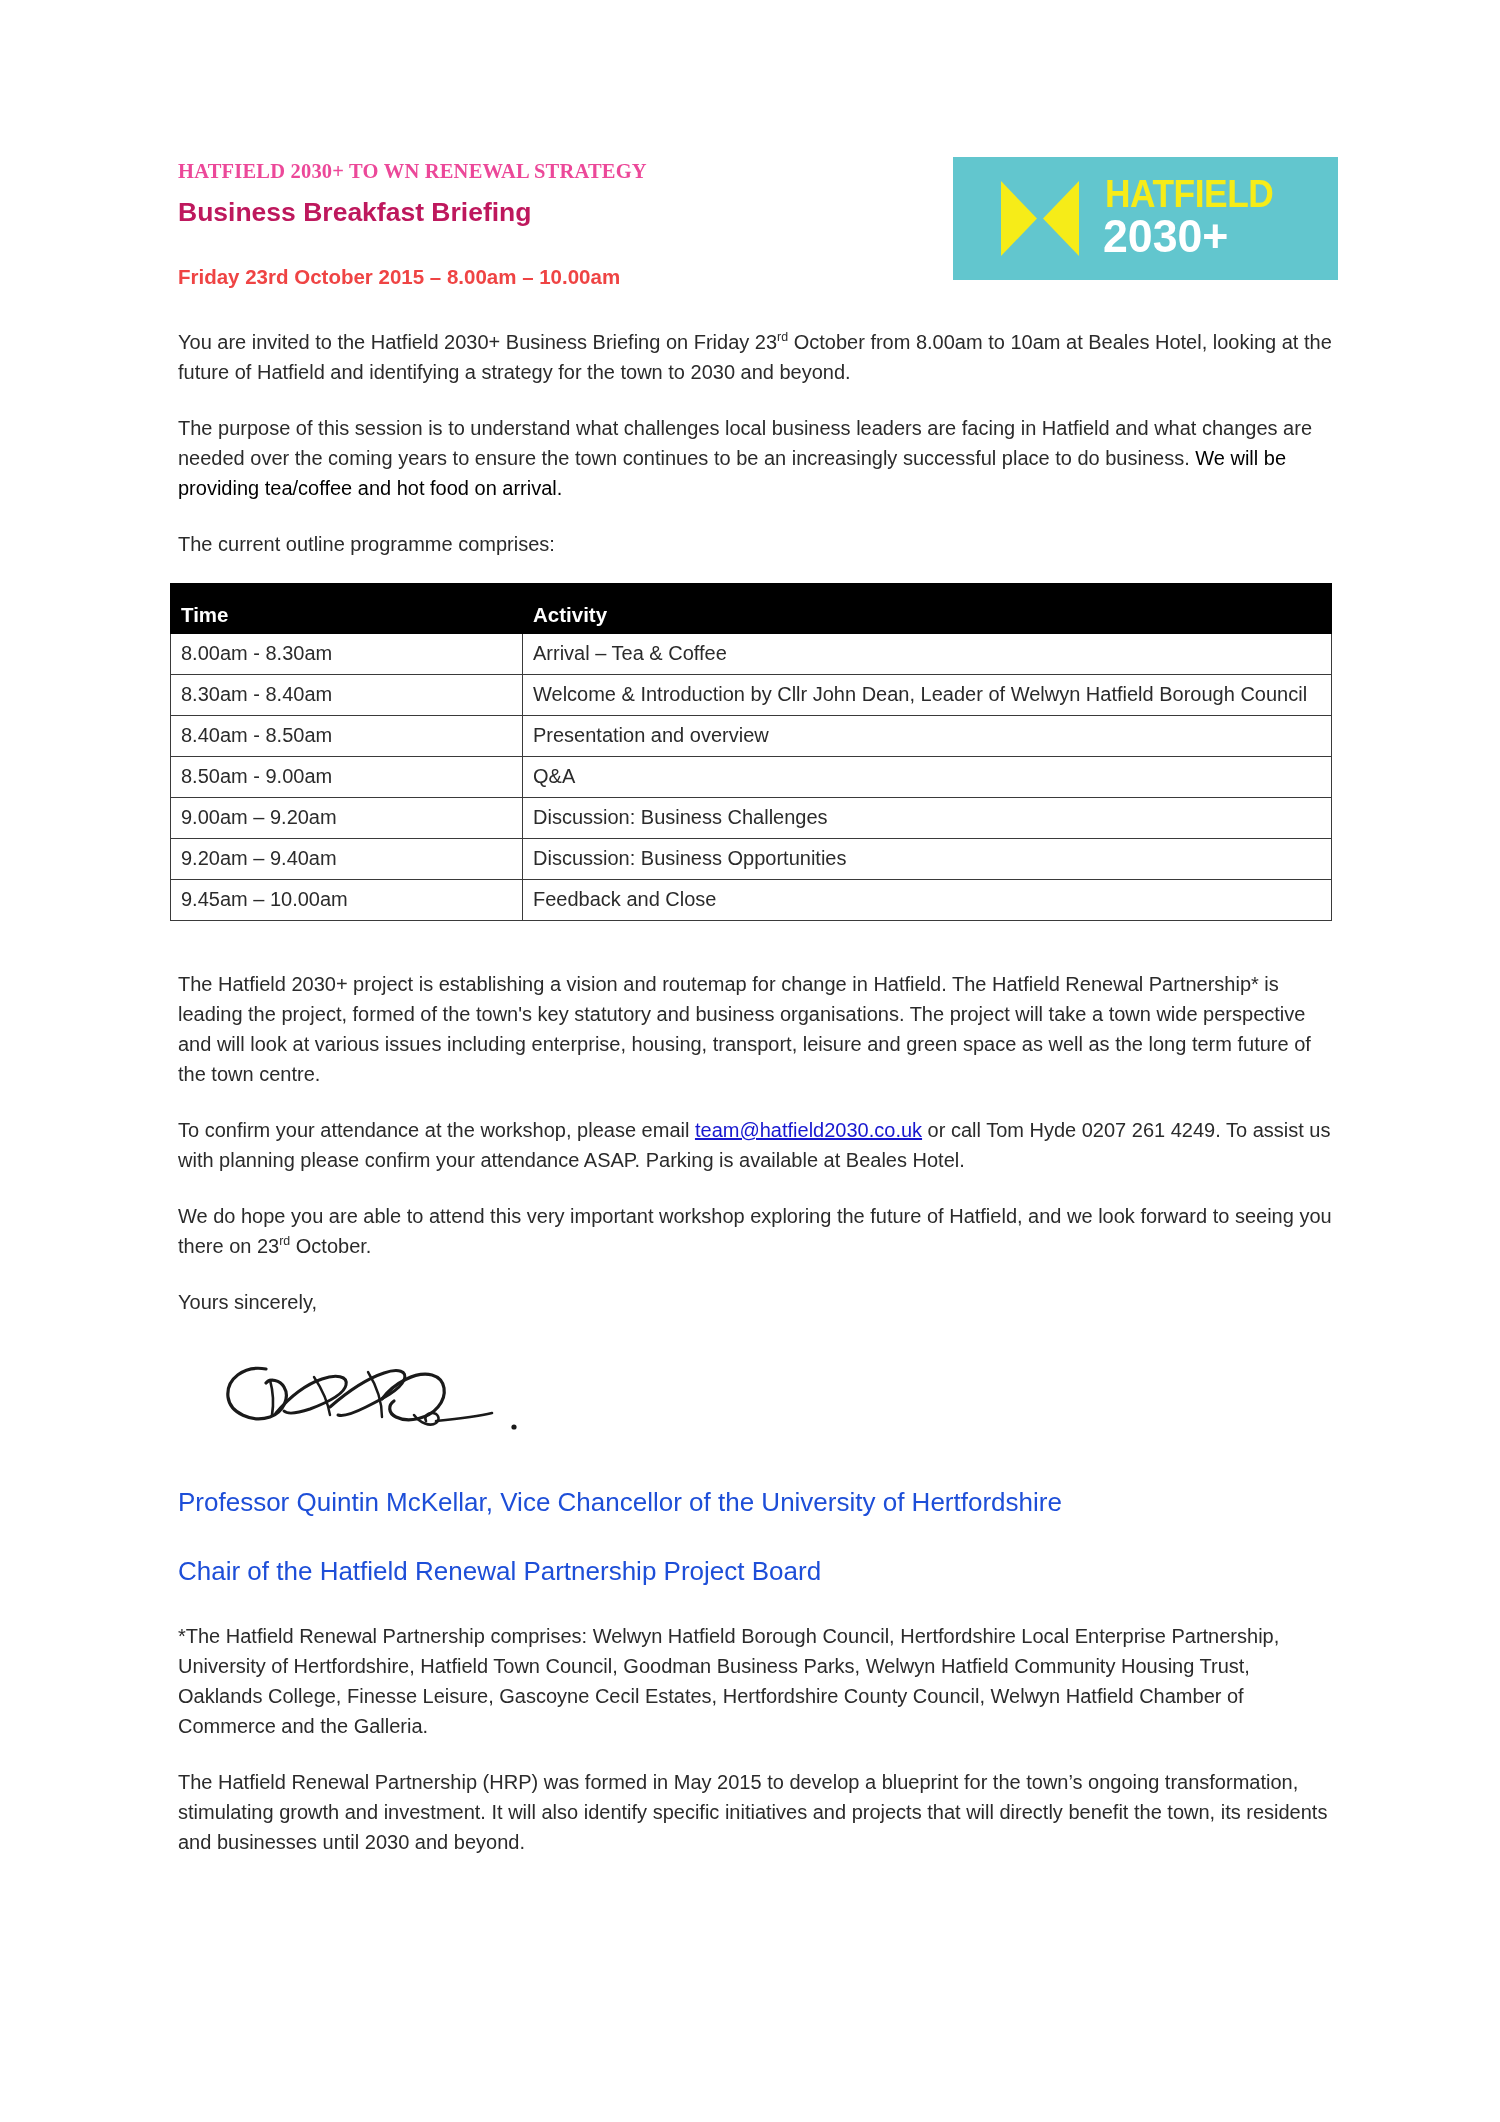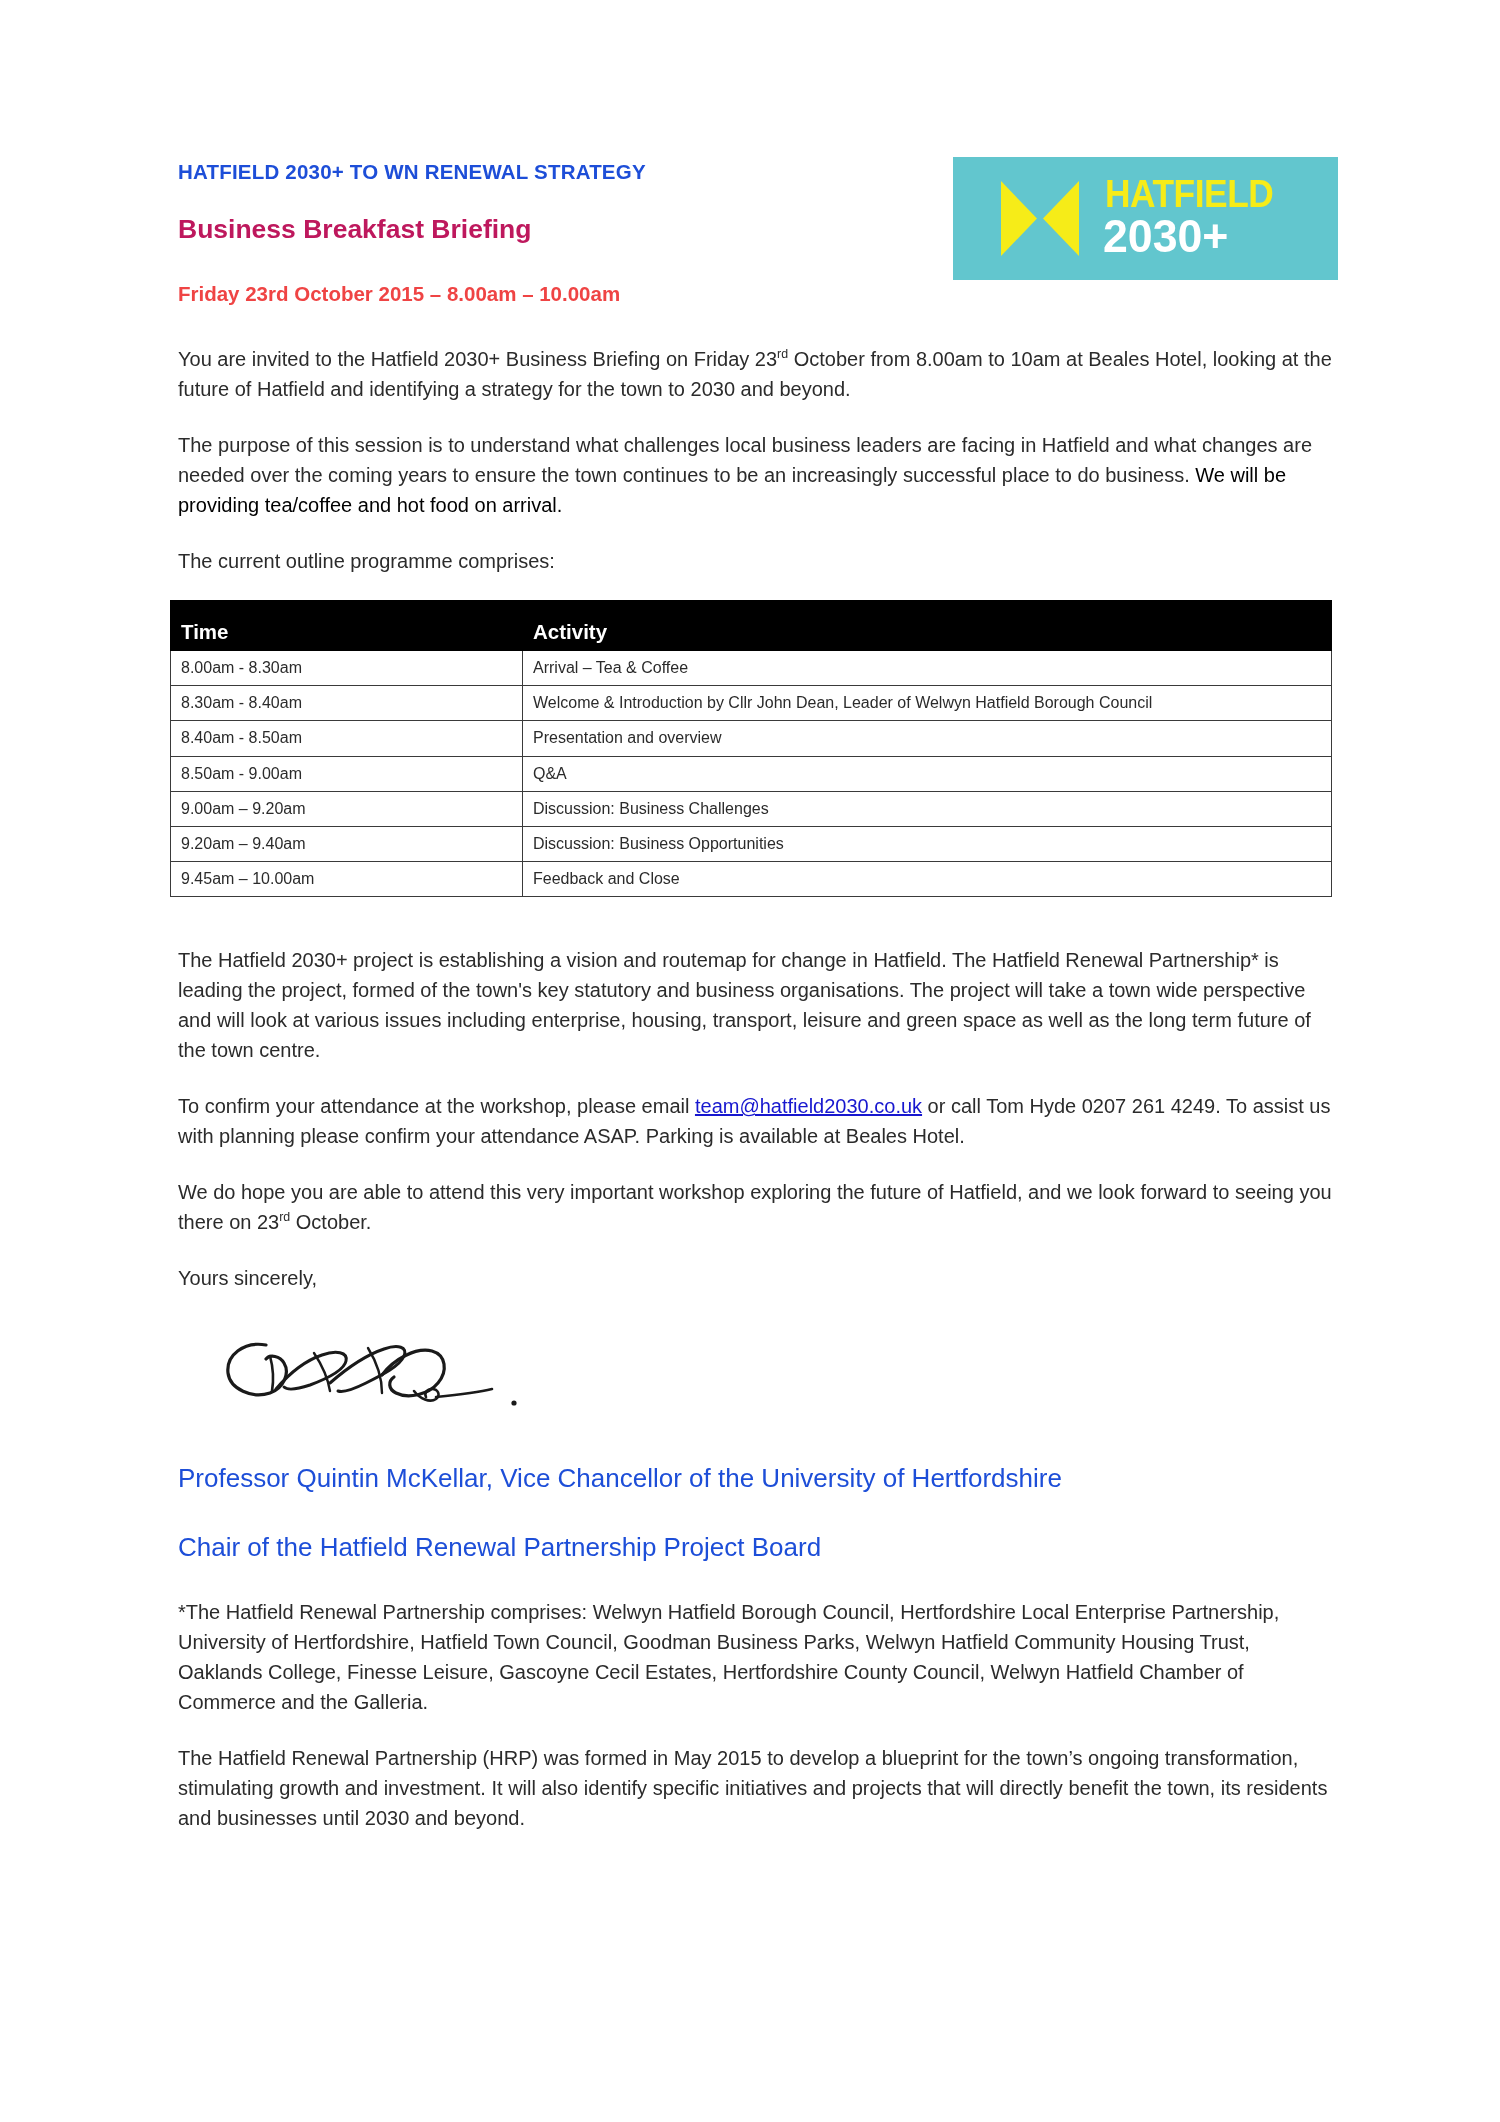--- a/index.html
+++ b/index.html
@@ -73,22 +73,23 @@
     transform: scaleX(0.95);
     transform-origin: left top;
     white-space: nowrap;
   }
 
   
   .eyebrow {
     font-size: 20.5px;
     font-weight: bold;
     letter-spacing: 0.2px;
-    margin: 0 0 30px 0;
-    color: #1d4ed8;
+    margin: 0 0 14px 0;
+    color: #ec4899;
+    font-family: Liberation Serif, serif;
   }
   .title {
     font-size: 26.5px;
     font-weight: bold;
     margin: 0 0 34px 0;
     color: #be185d;
   }
   .subhead {
     font-size: 20.5px;
     font-weight: bold;
@@ -129,21 +130,21 @@
   .prog-table th {
     background: #000000;
     color: #ffffff;
     font-size: 20.5px;
     font-weight: bold;
     text-align: left;
     padding: 19px 10px 6px 10px;
     border: 1.2px solid #000000;
   }
   .prog-table td {
-    font-size: 16px;
+    font-size: 20px;
     color: #2b2b2b;
     padding: 5px 10px 6px 10px;
     border: 1.2px solid #3a3a3a;
     line-height: 1.45;
     vertical-align: top;
   }
 
   .after-table { height: 48px; }
 
   

